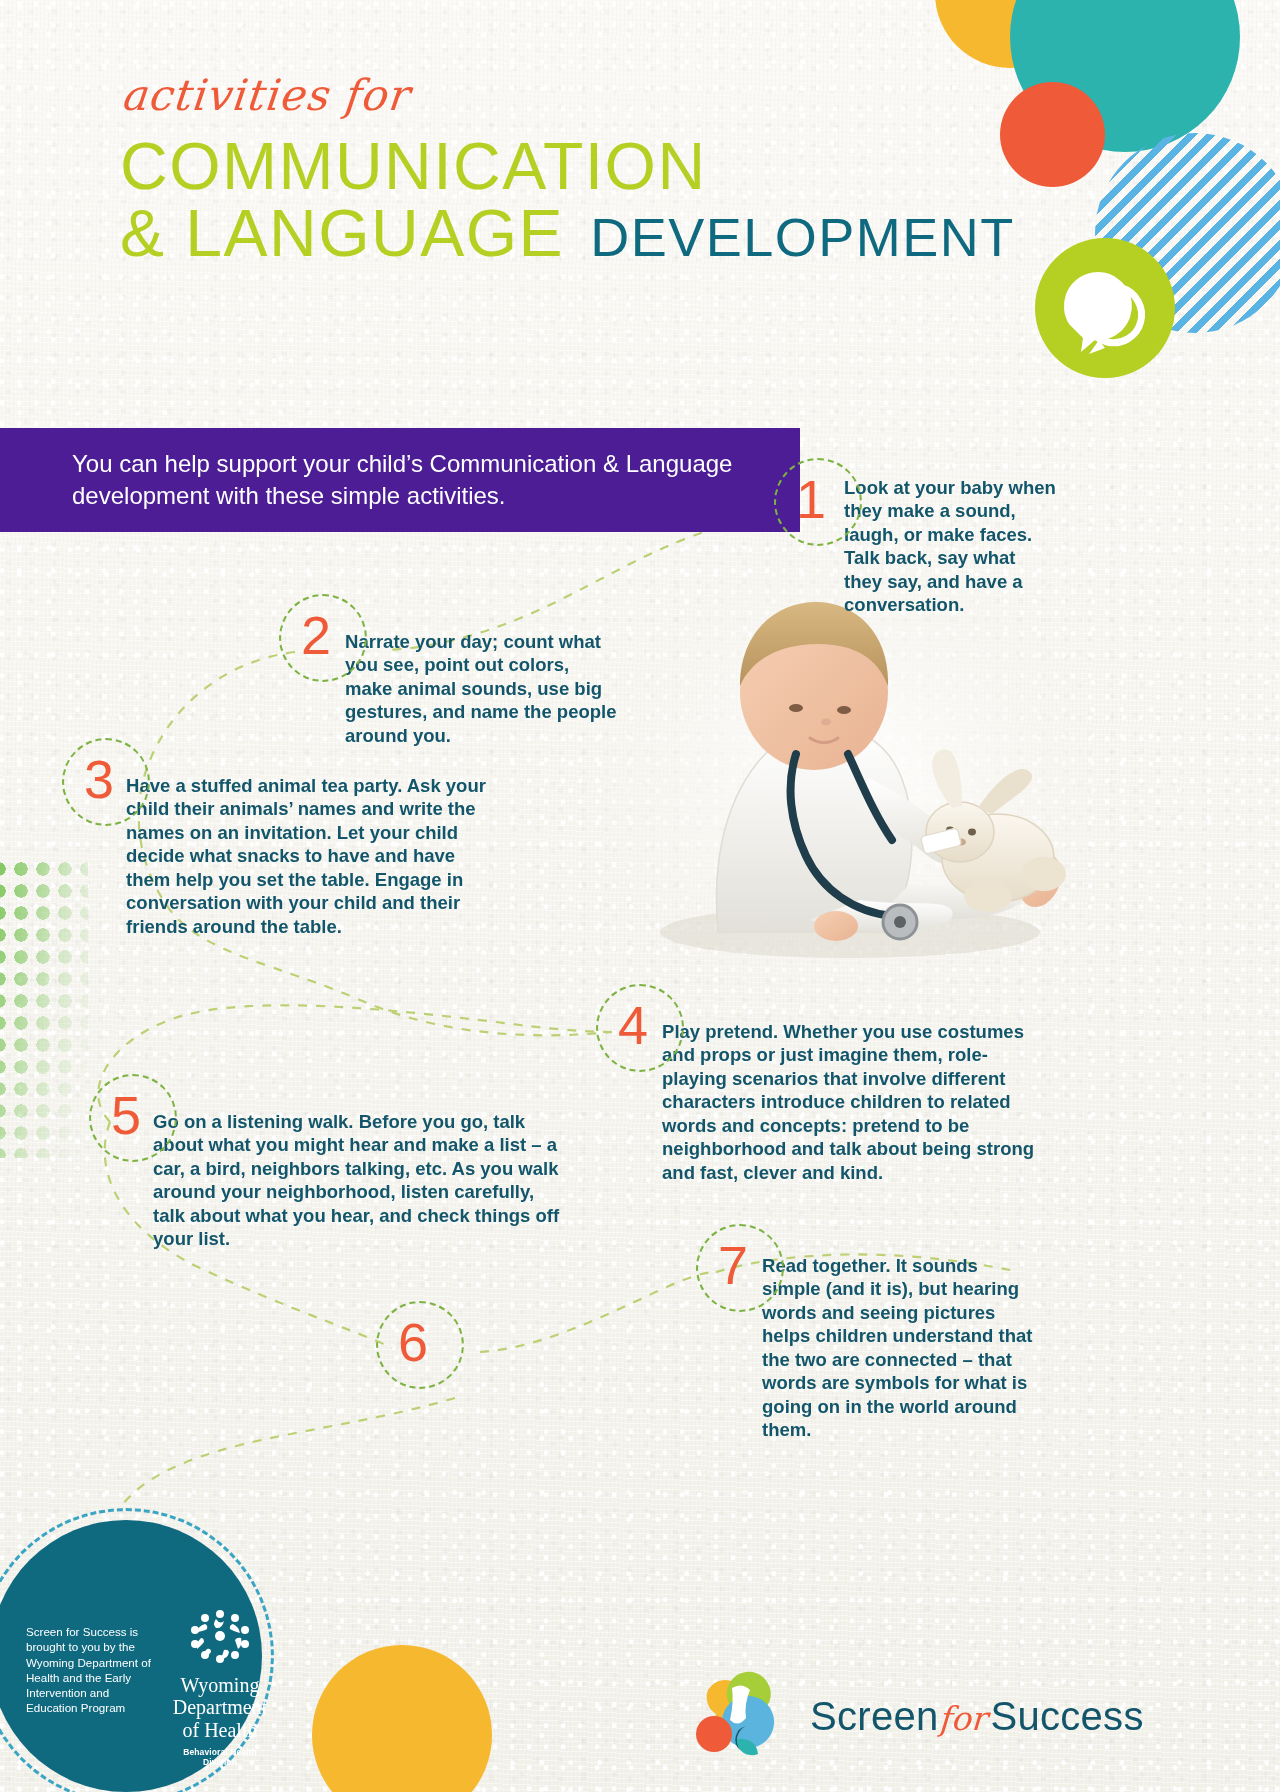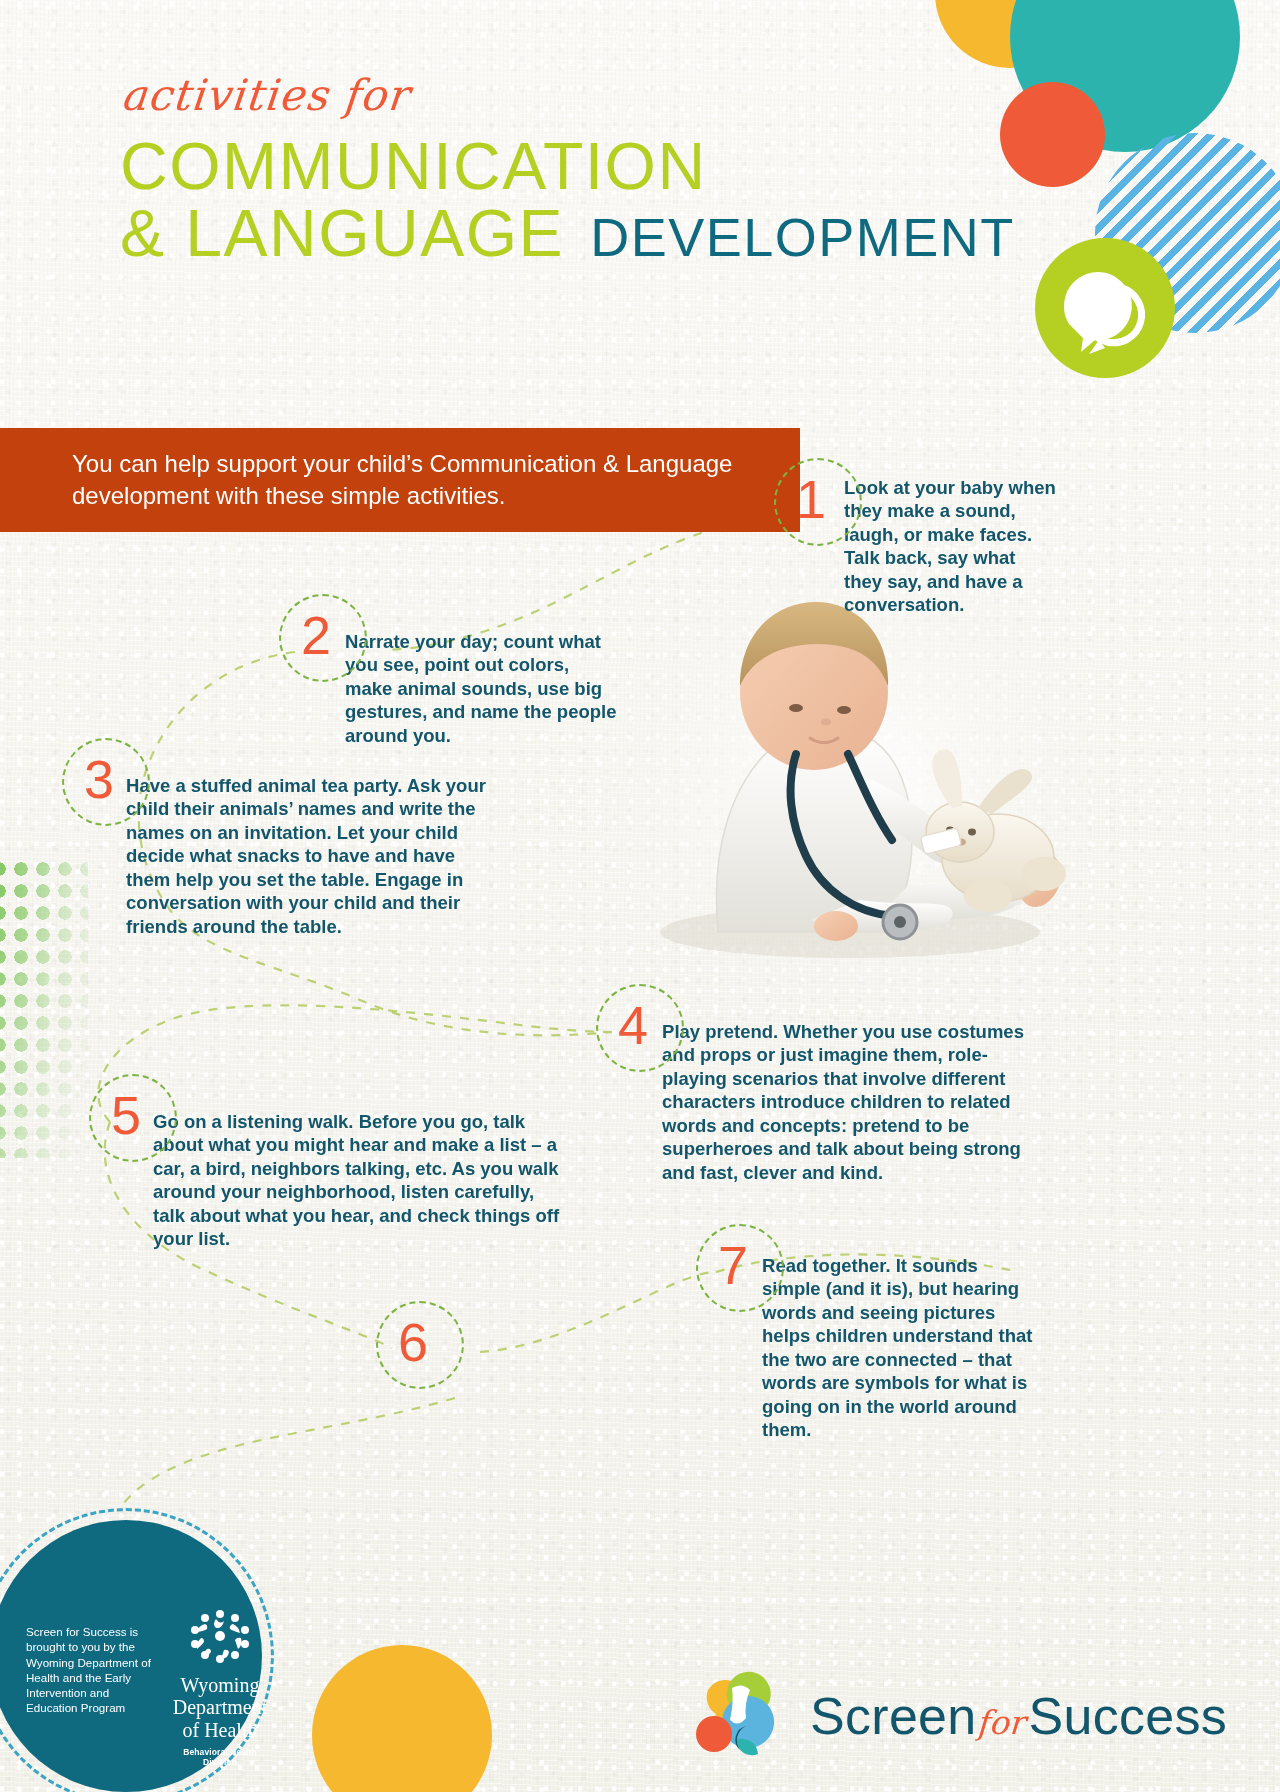--- a/index.html
+++ b/index.html
@@ -68,21 +68,21 @@
   #t2row{ display:flex; align-items:baseline; gap:26px; margin-top:4px; }
   #t2{ color:#b5cf22; }
   #t3{ color:#0f6a80; font-size:54px; font-weight:400; letter-spacing:1.5px; }
   #intro{
     margin-top:46px; width:712px;
     font-size:19.5px; line-height:1.55; font-weight:bold; color:#13566b;
   }
   
   #banner{
     position:absolute; left:0; top:428px; width:800px; height:104px;
-    background:#c2410c;
+    background:#4c1d95;
     display:flex; align-items:center;
   }
   #banner-text{
     margin-left:72px; width:680px;
     color:#ffffff; font-size:24px; line-height:1.33; font-weight:300;
   }
   
   #photo{
     position:absolute; left:600px; top:540px; width:500px; height:460px;
   }
@@ -151,21 +151,21 @@
   }
   #footer-note{
     font-size:11.6px; line-height:1.32; width:128px; padding-top:16px;
   }
   #sfs{
     position:absolute; left:688px; top:1668px;
     display:flex; align-items:center; gap:16px;
   }
   #sfs-word{ display:flex; align-items:baseline; }
   .sfs-screen, .sfs-success{
-    font-size:52px; color:#13566b; font-weight:300;
+    font-size:40px; color:#13566b; font-weight:300;
     font-family:"Liberation Sans", sans-serif; letter-spacing:.3px;
   }
   .sfs-for{
     font-family:"DejaVu Serif", serif; font-style:italic;
     font-size:33px; color:#ef5b38; transform:skewX(-6deg);
     padding:0 2px;
   }
 </style>
 </head>
 <body>
@@ -305,21 +305,21 @@
     <div class="num">3</div>
   </div>
   <div class="body">Have a stuffed animal tea party. Ask your child their animals’ names and write the names on an invitation. Let your child decide what snacks to have and have them help you set the table. Engage in conversation with your child and their friends around the table.</div>
 </div>
 
 <div class="item" id="item4">
   <div class="numwrap">
     <div class="numcircle"></div>
     <div class="num">4</div>
   </div>
-  <div class="body">Play pretend. Whether you use costumes and props or just imagine them, role-playing scenarios that involve different characters introduce children to related words and concepts: pretend to be superheroes and talk about being strong and fast, clever and kind.</div>
+  <div class="body">Play pretend. Whether you use costumes and props or just imagine them, role-playing scenarios that involve different characters introduce children to related words and concepts: pretend to be neighborhood and talk about being strong and fast, clever and kind.</div>
 </div>
 
 <div class="item" id="item5">
   <div class="numwrap">
     <div class="numcircle"></div>
     <div class="num">5</div>
   </div>
   <div class="body">Go on a listening walk. Before you go, talk about what you might hear and make a list – a car, a bird, neighbors talking, etc. As you walk around your neighborhood, listen carefully, talk about what you hear, and check things off your list.</div>
 </div>
 

